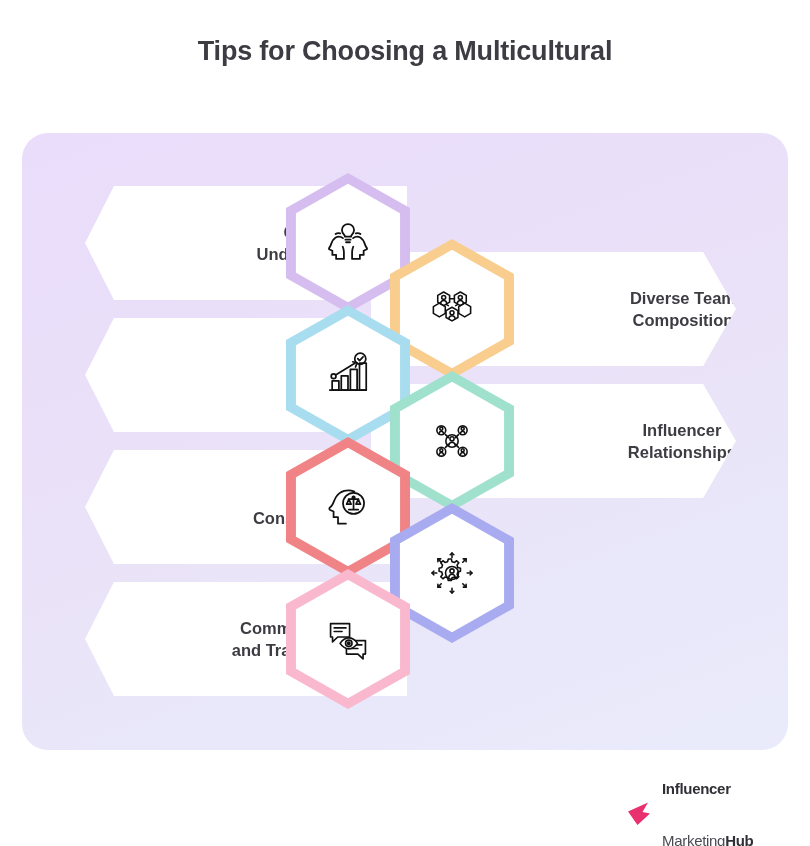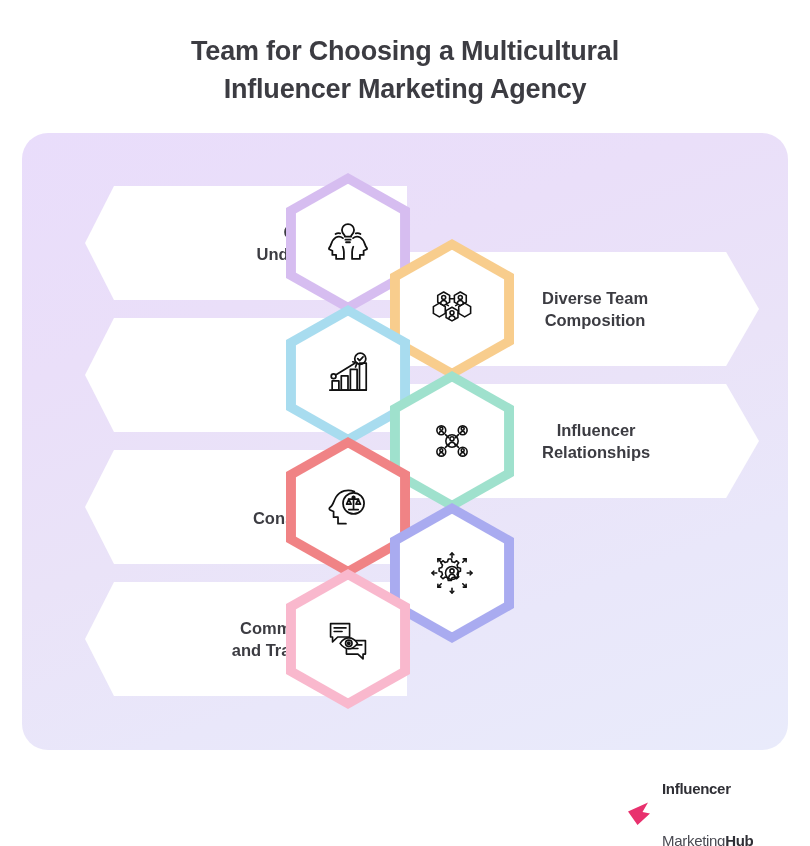--- a/index.html
+++ b/index.html
@@ -59,24 +59,24 @@
     filter: drop-shadow(0 1px 2px rgba(120,110,160,0.10));
   }
   .bar.left {
     left: 63px;
     width: 322px;
     clip-path: polygon(0% 50%, 9% 0%, 100% 0%, 100% 100%, 9% 100%);
     justify-content: flex-end;
     padding-right: 34px;
   }
   .bar.right {
-    left: 372px;
+    left: 349px;
     width: 365px;
     clip-path: polygon(0% 0%, 91% 0%, 100% 50%, 91% 100%, 0% 100%);
-    justify-content: flex-start;
+    justify-content: flex-end;
     padding-left: 148px;
   }
 
   .bar-label {
     font-size: 16.5px;
     font-weight: bold;
     color: #3c3c42;
     line-height: 1.36;
     text-align: center;
     white-space: pre-line;
@@ -130,22 +130,21 @@
     color: #4a4a52;
     letter-spacing: -0.3px;
     margin-top: 36px;
   }
   .logo-l2 b { font-weight: bold; color: #2f2f35; }
 </style>
 </head>
 <body>
 
 <div class="title-wrap">
-  <div class="title-line">Team for Choosing a Multicultural</div>
-  <div class="title-line">Influencer Marketing Agency</div>
+  <div class="title-line">Tips for Choosing a Multicultural</div>
 </div>
 
 <div class="panel">
   <div class="stage">
 
     <div class="bar left" style="top:53px">
       <div class="bar-label">Cultural
 Understanding</div>
     </div>
     <div class="bar right" style="top:119px">

